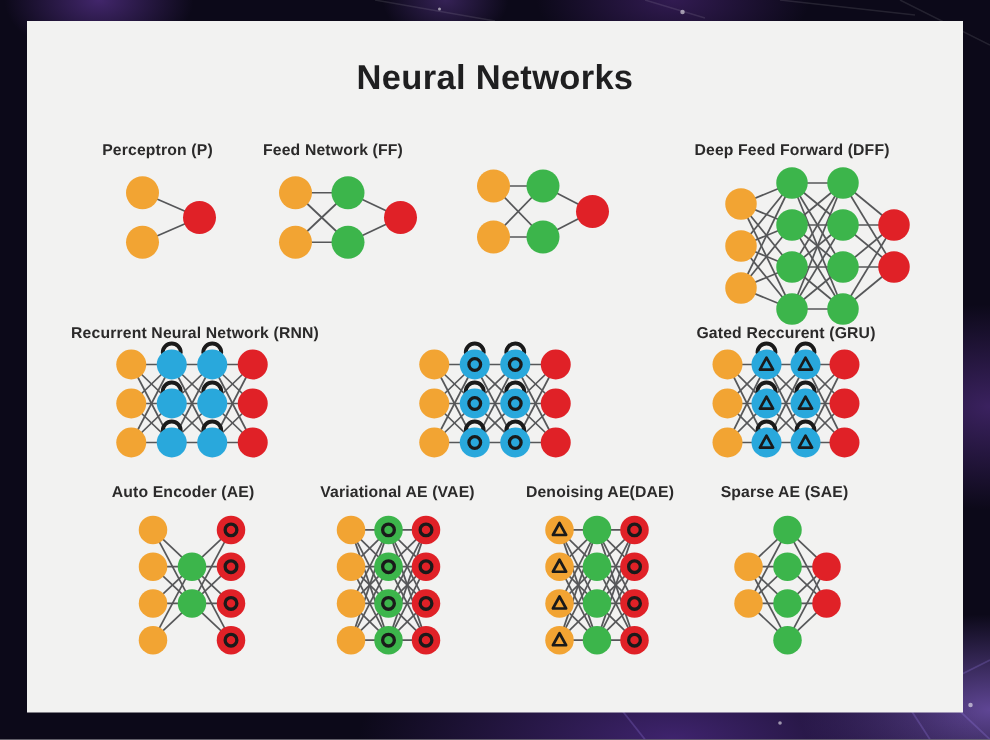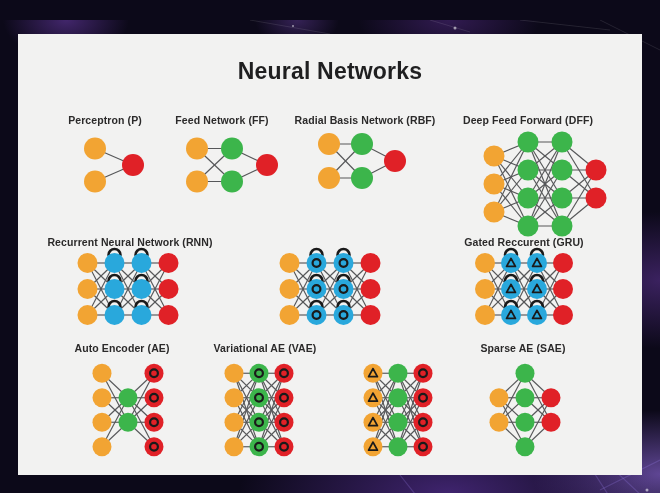--- a/index.html
+++ b/index.html
@@ -11,21 +11,20 @@
   .frame{
     position:absolute;inset:0;
     background:
       radial-gradient(90px 55px at 10% 0%, rgba(110,62,175,0.55), transparent 70%),
       radial-gradient(130px 60px at 68% 0%, rgba(95,48,150,0.45), transparent 70%),
       radial-gradient(60px 40px at 45% 0%, rgba(130,80,200,0.35), transparent 70%),
       radial-gradient(150px 95px at 100% 55%, rgba(105,58,165,0.50), transparent 72%),
       radial-gradient(280px 110px at 68% 100%, rgba(90,50,155,0.65), transparent 75%),
       radial-gradient(170px 85px at 100% 96%, rgba(150,110,230,0.60), transparent 75%),
       #0c0919;
-    margin-top: 20px;
   }
   .bg-decor{position:absolute;inset:0;}
   .card{
     position:absolute;left:18px;top:14px;right:18px;bottom:18px;
     background:#f2f2f1;
   }
   .page-title{
     position:absolute;left:0;right:0;top:24px;
     text-align:center;font-size:23px;font-weight:bold;color:#1f1f20;
     letter-spacing:0.2px;
@@ -90,21 +89,20 @@
           <line x1="0" y1="16.5" x2="35" y2="0"></line>
         </g>
         <g>
           <circle cx="-35" cy="-16.5" r="11" fill="#F2A433"></circle>
           <circle cx="-35" cy="16.5" r="11" fill="#F2A433"></circle>
           <circle cx="0" cy="-16.5" r="11" fill="#3CB54B"></circle>
           <circle cx="0" cy="16.5" r="11" fill="#3CB54B"></circle>
           <circle cx="35" cy="0" r="11" fill="#E02127"></circle>
         </g>
       </svg>
-      <div class="net-label" style="left: 197px; top: 80px;">Radial Basis Network (RBF)</div>
       <svg width="180" height="140" viewBox="-90 -70 180 140" class="net-svg" style="left: 254px; top: 57px;">
         <g stroke="#565759" stroke-width="1.15">
           <line x1="-33" y1="-17" x2="0" y2="-17"></line>
           <line x1="-33" y1="-17" x2="0" y2="17"></line>
           <line x1="-33" y1="17" x2="0" y2="-17"></line>
           <line x1="-33" y1="17" x2="0" y2="17"></line>
           <line x1="0" y1="-17" x2="33" y2="0"></line>
           <line x1="0" y1="17" x2="33" y2="0"></line>
         </g>
         <g>
@@ -427,20 +425,21 @@
           <circle cx="25" cy="-36.75" r="9.5" fill="#E02127"></circle>
           <circle cx="25" cy="-36.75" r="3.9" fill="none" stroke="#1A1A1A" stroke-width="2.2"></circle>
           <circle cx="25" cy="-12.25" r="9.5" fill="#E02127"></circle>
           <circle cx="25" cy="-12.25" r="3.9" fill="none" stroke="#1A1A1A" stroke-width="2.2"></circle>
           <circle cx="25" cy="12.25" r="9.5" fill="#E02127"></circle>
           <circle cx="25" cy="12.25" r="3.9" fill="none" stroke="#1A1A1A" stroke-width="2.2"></circle>
           <circle cx="25" cy="36.75" r="9.5" fill="#E02127"></circle>
           <circle cx="25" cy="36.75" r="3.9" fill="none" stroke="#1A1A1A" stroke-width="2.2"></circle>
         </g>
       </svg>
+      <div class="net-label" style="left: 232px; top: 308px;">Denoising AE(DAE)</div>
       <svg width="180" height="140" viewBox="-90 -70 180 140" class="net-svg" style="left: 290px; top: 306px;">
         <g stroke="#565759" stroke-width="1.15">
           <line x1="-25" y1="-36.75" x2="0" y2="-36.75"></line>
           <line x1="-25" y1="-36.75" x2="0" y2="-12.25"></line>
           <line x1="-25" y1="-36.75" x2="0" y2="12.25"></line>
           <line x1="-25" y1="-36.75" x2="0" y2="36.75"></line>
           <line x1="-25" y1="-12.25" x2="0" y2="-36.75"></line>
           <line x1="-25" y1="-12.25" x2="0" y2="-12.25"></line>
           <line x1="-25" y1="-12.25" x2="0" y2="12.25"></line>
           <line x1="-25" y1="-12.25" x2="0" y2="36.75"></line>

